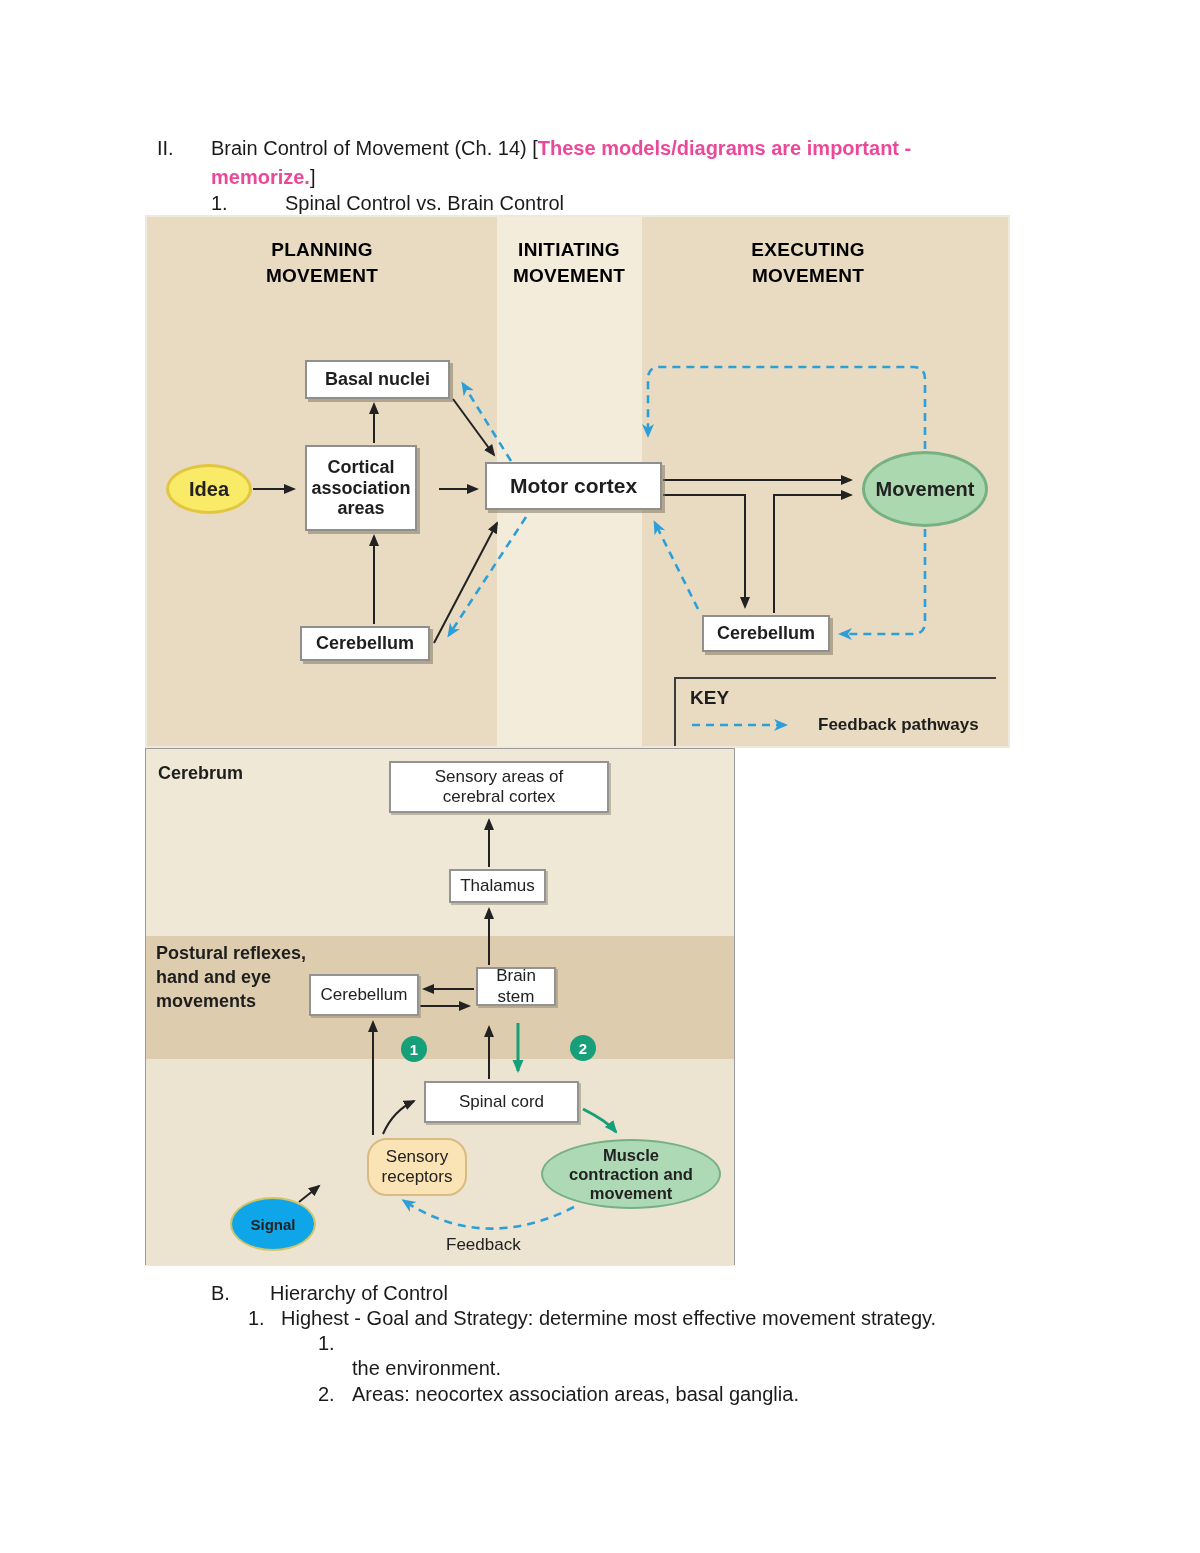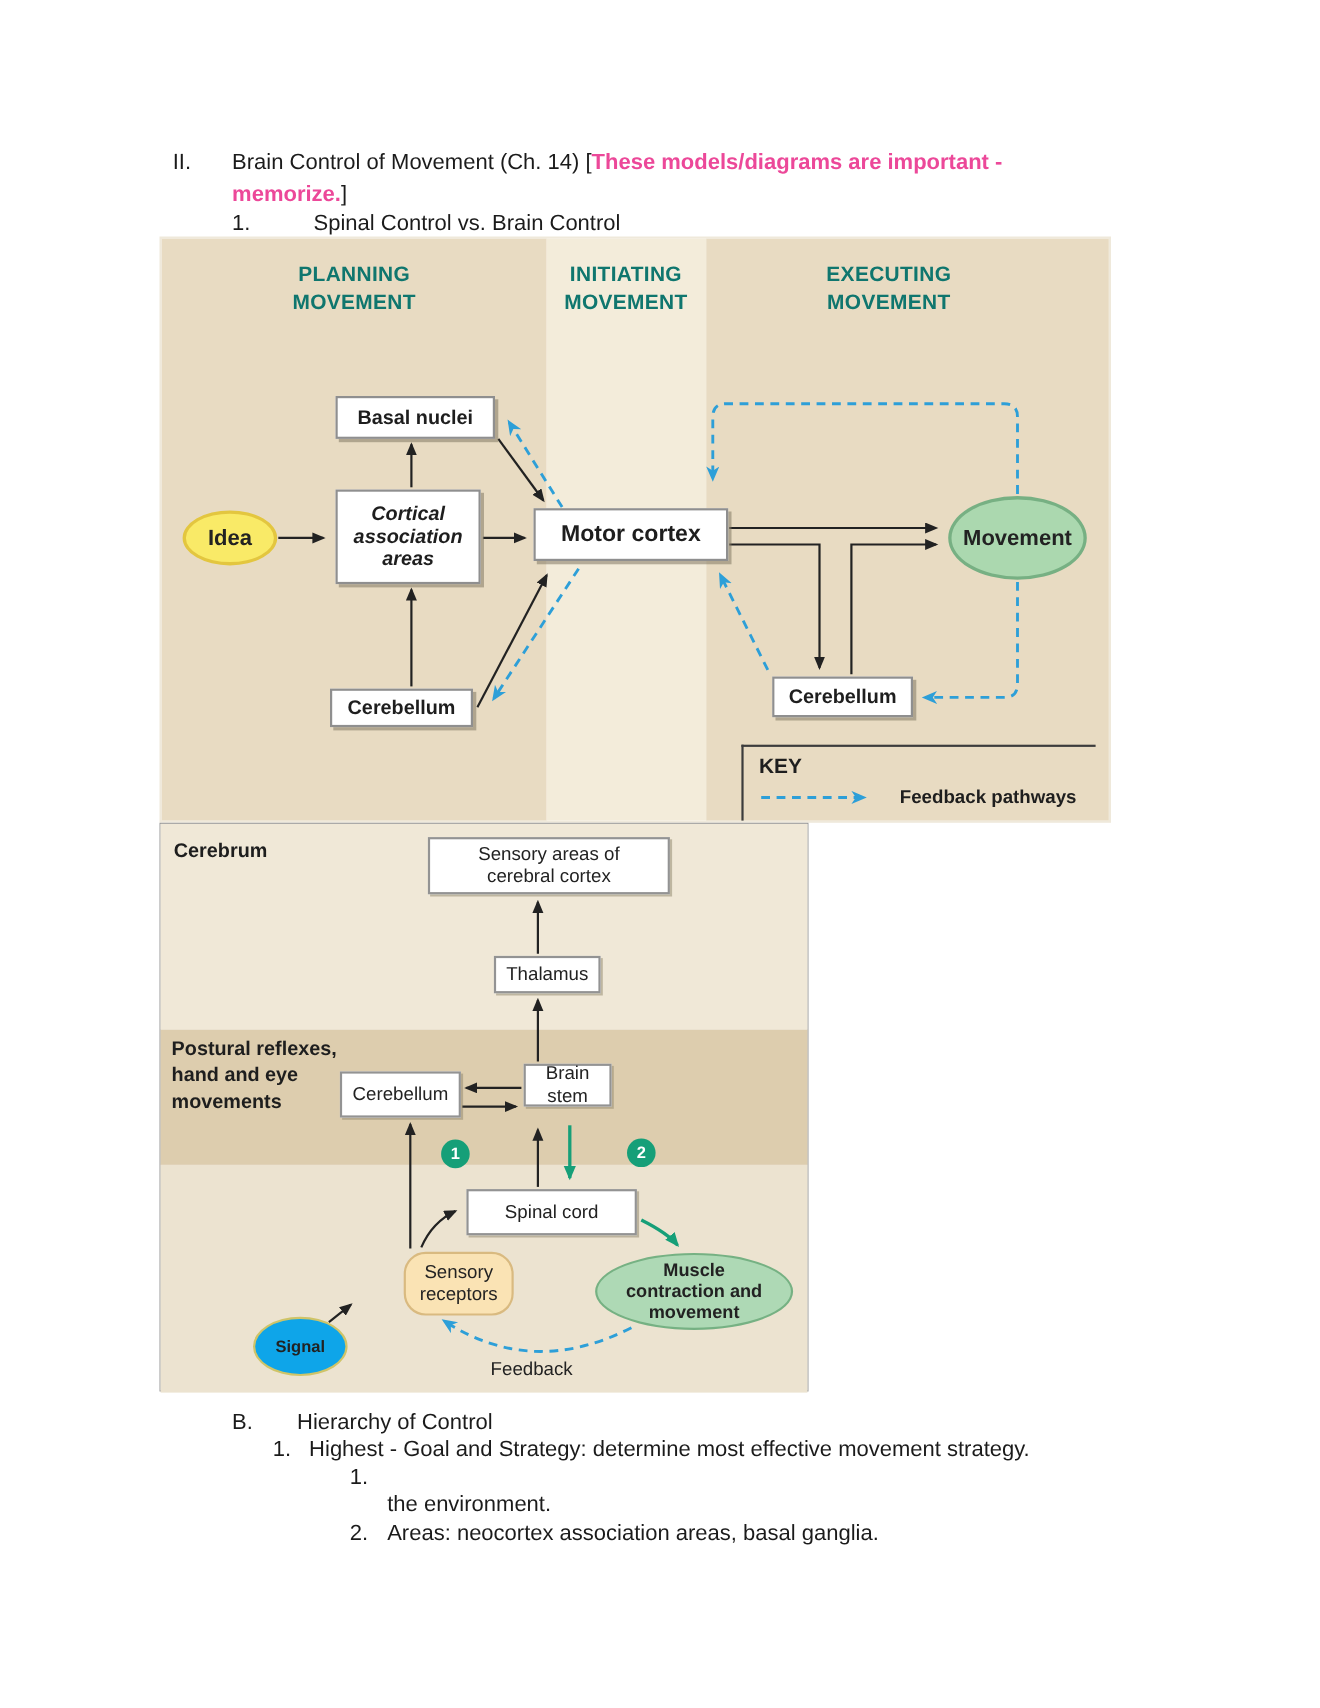--- a/index.html
+++ b/index.html
@@ -7,21 +7,21 @@
         font-family:"Liberation Sans","DejaVu Sans",sans-serif;color:#1b1b1b;overflow:hidden;}
   .abs{position:absolute;}
   .txt{font-size:20px;line-height:1.25;white-space:nowrap;}
   .purple{color:#ec4899;font-weight:bold;}
 
   
   .d1{left:145px;top:215px;width:865px;height:533px;border:2px solid #efe9db;box-sizing:border-box;}
   .d2{left:145px;top:748px;width:590px;height:517px;border:1px solid #9a9a9a;box-sizing:border-box;}
   .band{position:absolute;left:0;width:100%;}
   .colhdr{position:absolute;top:20px;text-align:center;font-weight:bold;font-size:19px;
-          line-height:26px;color:#0f766e;letter-spacing:.3px;}
+          line-height:26px;color:#000000;letter-spacing:.3px;}
   .svglayer{position:absolute;left:0;top:0;pointer-events:none;}
 
   
   .nbox{position:absolute;display:flex;align-items:center;justify-content:center;text-align:center;
         background:#fff;border:2px solid #8f8f8f;box-shadow:3px 3px 0 rgba(130,120,100,.55);
         font-weight:bold;font-size:18px;line-height:1.15;color:#1e1e1e;box-sizing:border-box;}
   .nbox2{position:absolute;display:flex;align-items:center;justify-content:center;text-align:center;
         background:#fff;border:2px solid #939393;box-shadow:2px 2px 0 rgba(150,140,115,.55);
         font-size:17px;line-height:1.2;color:#222;box-sizing:border-box;}
   .oval{position:absolute;display:flex;align-items:center;justify-content:center;text-align:center;
@@ -88,21 +88,21 @@
         <path d="M778,232 L778,162 Q778,150 766,150 L513,150 Q501,150 501,162 L501,218" marker-end="url(#mk-u1)"></path>
         <path d="M778,312 L778,405 Q778,417 766,417 L694,417" marker-end="url(#mk-u1)"></path>
         <path d="M551,392 L508,306" marker-end="url(#mk-u1)"></path>
         <path d="M364,244 L316,167" marker-end="url(#mk-u1)"></path>
         <path d="M379,300 L302,418" marker-end="url(#mk-u1)"></path>
       </g>
     </svg>
 
     <div class="oval" style="left:19px;top:247px;width:86px;height:50px;background:#f9ea67;border:3px solid #e3c63f;font-size:20px;">Idea</div>
     <div class="nbox" style="left:158px;top:143px;width:145px;height:39px;">Basal nuclei</div>
-    <div class="nbox" style="left:158px;top:228px;width:132px;height:86px;padding:0 6px;font-style:italic;">Cortical association areas</div>
+    <div class="nbox" style="left:158px;top:228px;width:112px;height:86px;padding:0 6px;">Cortical association areas</div>
     <div class="nbox" style="left:338px;top:245px;width:177px;height:48px;font-size:21px;">Motor cortex</div>
     <div class="nbox" style="left:153px;top:409px;width:130px;height:35px;">Cerebellum</div>
     <div class="nbox" style="left:555px;top:398px;width:128px;height:37px;">Cerebellum</div>
     <div class="oval" style="left:715px;top:234px;width:126px;height:76px;background:#abd8af;border:3px solid #77b083;font-size:20px;">Movement</div>
 
     <div class="keybox" style="left:527px;top:460px;width:322px;height:69px;">
       <div class="keytitle">KEY</div>
       <div class="keyrow">
         <svg width="110" height="14" viewBox="0 0 110 14">
           <defs>

